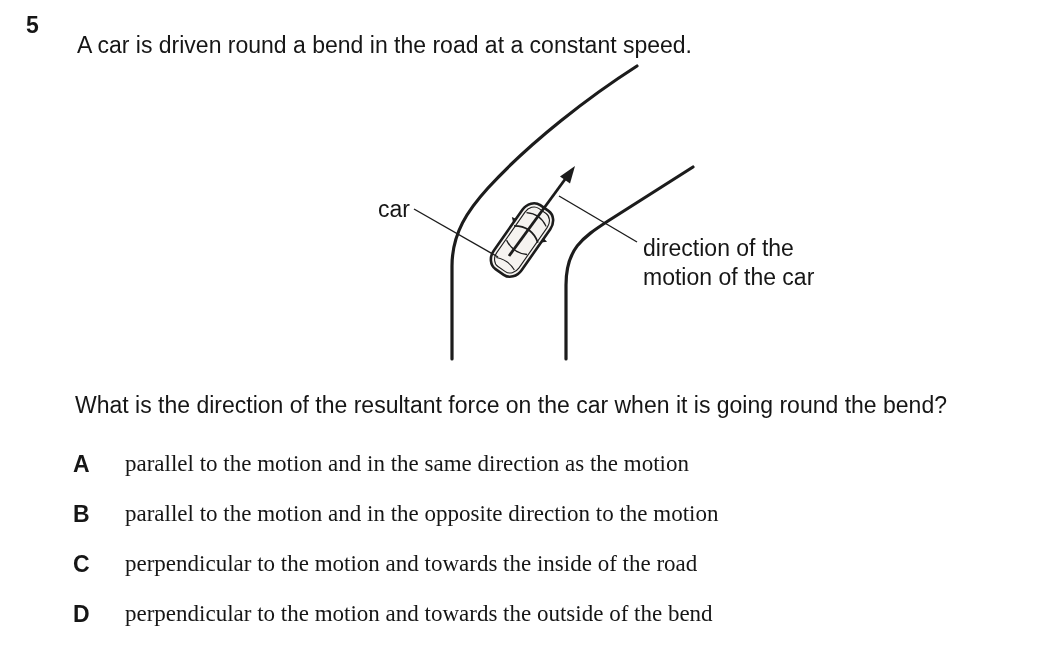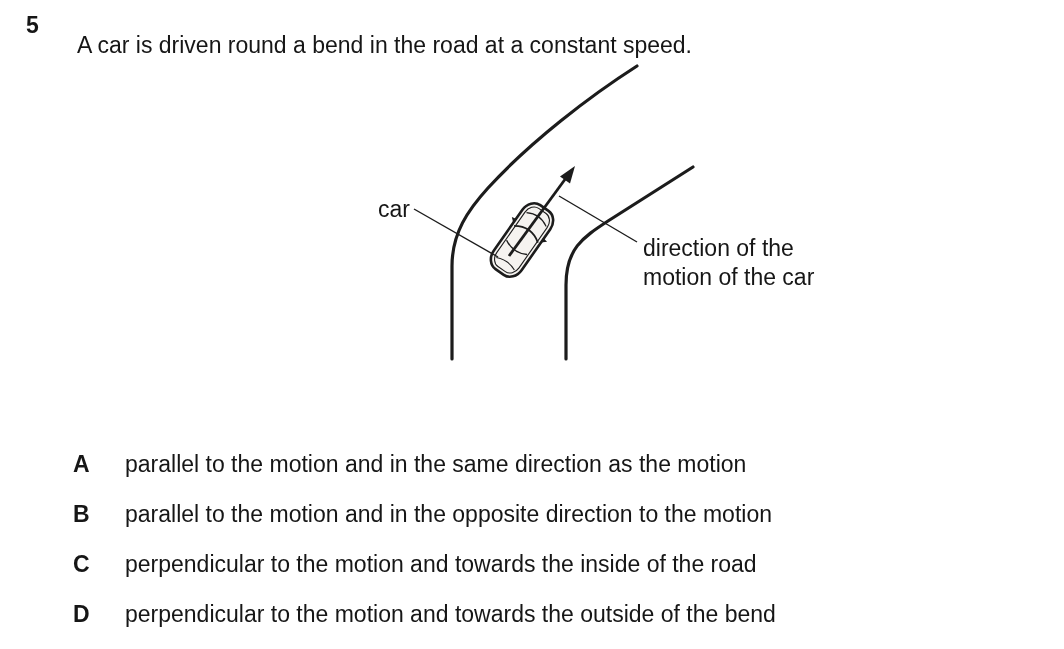--- a/index.html
+++ b/index.html
@@ -41,20 +41,21 @@
     font-size: 23px;
   }
   .option-letter {
     left: 73px;
     font-size: 23px;
     font-weight: bold;
   }
   .option-text {
     left: 125px;
     font-size: 23px;
+    font-family: Liberation Serif, serif;
   }
   .fig-label {
     font-family: "Liberation Sans", sans-serif;
     font-size: 23px;
     fill: #161616;
   }
 </style>
 </head>
 <body>
 
@@ -86,20 +87,21 @@
     </g>
 
     <line x1="414" y1="209" x2="498" y2="257" stroke="#1c1c1c" stroke-width="1.4"></line>
     <line x1="637" y1="242" x2="559" y2="196" stroke="#1c1c1c" stroke-width="1.4"></line>
 
     <text class="fig-label" x="410" y="217" text-anchor="end">car</text>
     <text class="fig-label" x="643" y="256">direction of the</text>
     <text class="fig-label" x="643" y="285">motion of the car</text>
   </svg>
 
+  <div class="abs q-prompt">What is the direction of the resultant force on the car when it is going round the bend?</div>
 
   <div>
     <div class="abs option-letter" style="top:451px">A</div>
     <div class="abs option-text" style="top:451px">parallel to the motion and in the same direction as the motion</div>
   </div>
   <div>
     <div class="abs option-letter" style="top:501px">B</div>
     <div class="abs option-text" style="top:501px">parallel to the motion and in the opposite direction to the motion</div>
   </div>
   <div>

